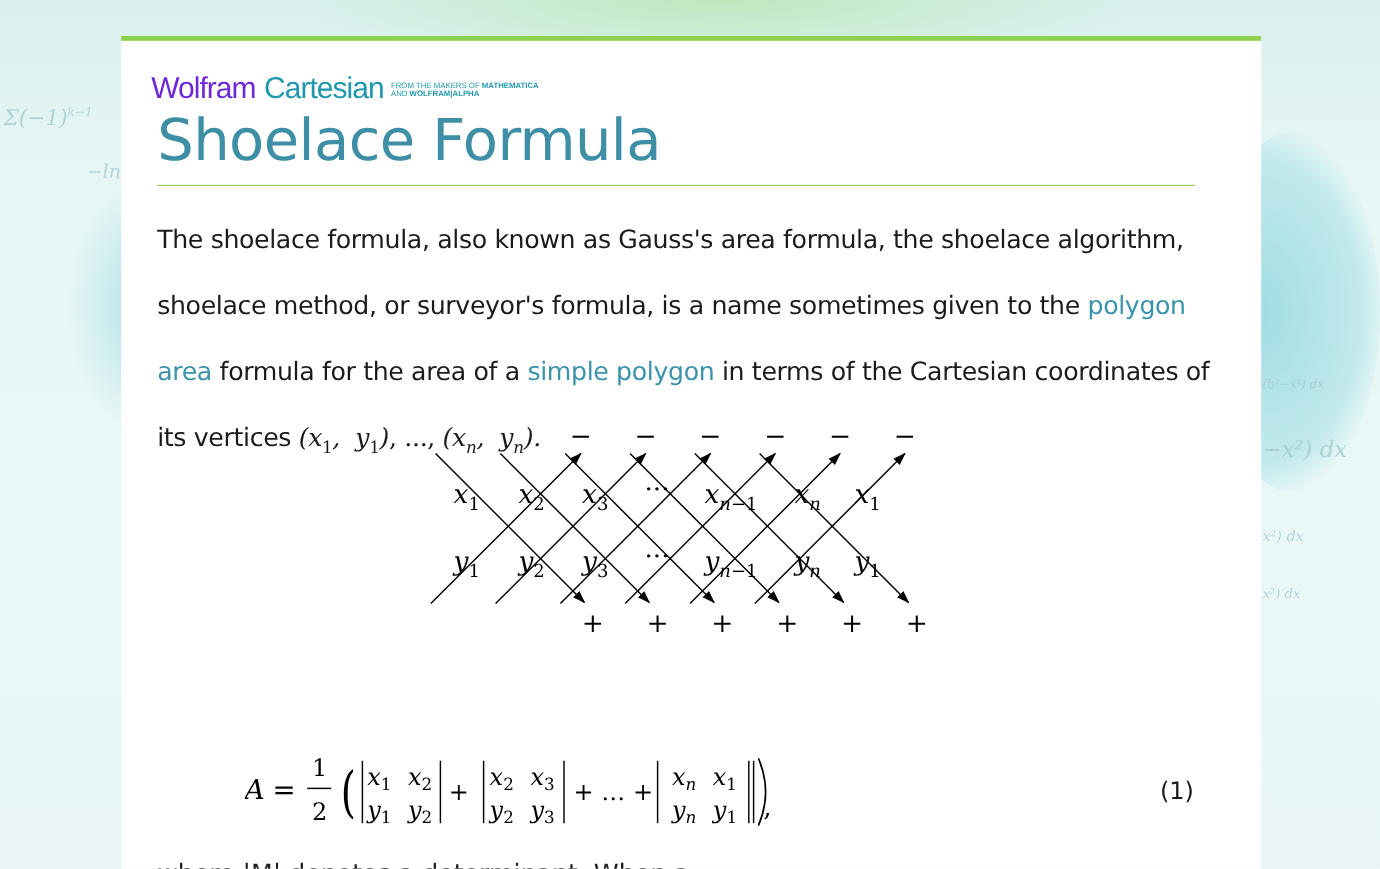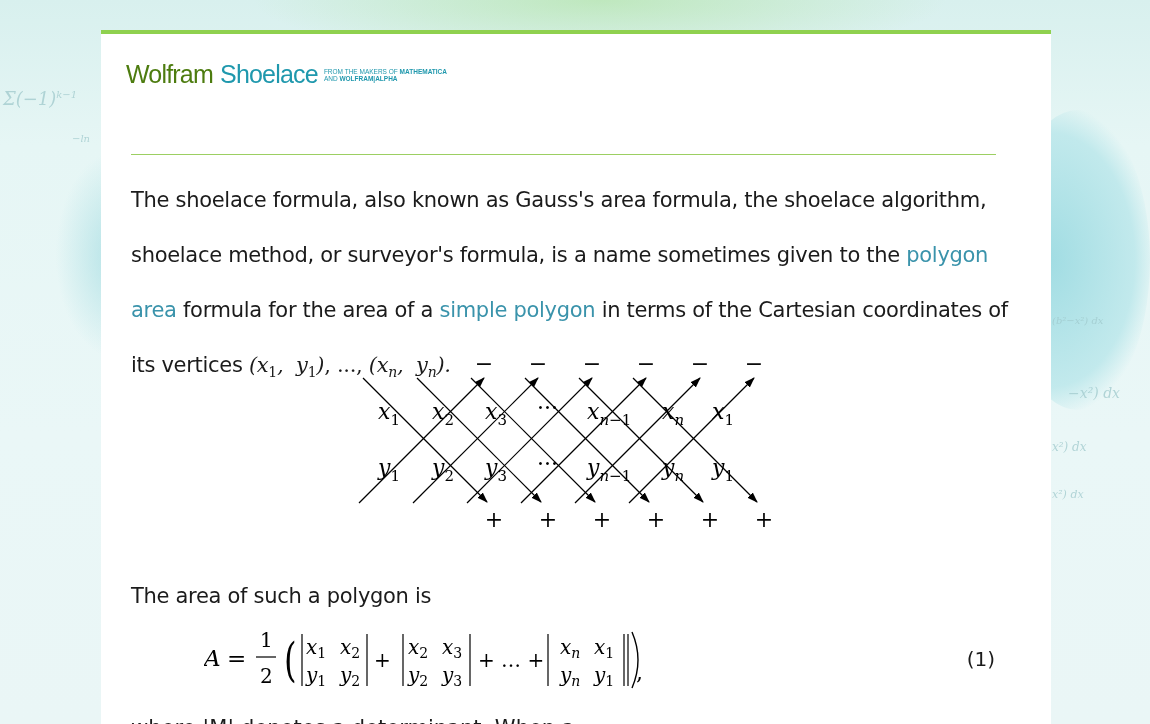--- a/index.html
+++ b/index.html
@@ -5,21 +5,21 @@
   html,body{margin:0;padding:0;}
   body{width:1150px;height:724px;overflow:hidden;position:relative;
     font-family:"DejaVu Sans","Liberation Sans",sans-serif;
     background:linear-gradient(180deg,#d8f0ee 0%,#e6f6f5 20%,#eaf7f7 60%,#eaf6f6 100%);}
   .bg-glow{position:absolute;left:250px;top:-60px;width:700px;height:120px;border-radius:50%;
     background:radial-gradient(ellipse at center,rgba(170,225,150,0.55),rgba(200,240,220,0) 70%);}
   .bg-shape{position:absolute;border-radius:50%;}
   .bg-math{position:absolute;color:#9fc9cc;font-family:"DejaVu Serif",serif;font-style:italic;opacity:.75;white-space:nowrap;}
   .card{position:absolute;left:101px;top:30px;width:950px;height:720px;background:#fff;border-top:4px solid #8fd14f;}
   .logo{position:absolute;left:25px;top:26px;display:flex;align-items:center;}
-  .logo-wolfram{font-family:"Liberation Sans",sans-serif;font-size:25px;color:#4d7c0f;letter-spacing:-0.8px;}
+  .logo-wolfram{font-family:"Liberation Sans",sans-serif;font-size:25px;color:#6d28d9;letter-spacing:-0.8px;}
   .logo-mw{font-family:"Liberation Sans",sans-serif;font-size:25px;color:#1f98ad;letter-spacing:-0.8px;margin-left:7px;}
   .logo-tag{margin-left:6px;font-family:"Liberation Sans",sans-serif;font-size:6.5px;line-height:7px;color:#1f98ad;}
   .logo-tag b{font-weight:bold;}
   .title{position:absolute;left:30px;top:55px;font-size:48px;color:#3e8fa6;font-family:"DejaVu Sans",sans-serif;font-weight:normal;margin:0;letter-spacing:-0.5px;}
   .rule{position:absolute;left:30px;top:120px;width:865px;height:1px;background:#9ccf62;}
   .para{position:absolute;left:30px;width:880px;font-size:21px;line-height:55px;color:#1b1b1b;letter-spacing:-0.3px;}
   .para a{color:#3a93ab;text-decoration:none;}
   .m{font-family:"DejaVu Serif","Liberation Serif",serif;font-style:italic;font-size:21px;}
   .m sub{font-style:normal;font-size:14px;}
   .m sub.it{font-style:italic;}
@@ -28,37 +28,38 @@
   .eqnum{position:absolute;right:56px;top:613px;font-size:20px;color:#1b1b1b;}
   .cutoff{position:absolute;left:30px;top:682px;font-size:21px;color:#1b1b1b;white-space:nowrap;}
 </style>
 </head>
 <body>
 
 <div class="bg-glow"></div>
 <div class="bg-shape" style="left:1005px;top:110px;width:145px;height:300px;background:radial-gradient(ellipse at 30% 50%,#8fd6de,#b8e6ea 60%,rgba(200,235,238,0) 75%);opacity:.8;"></div>
 <div class="bg-shape" style="left:55px;top:150px;width:90px;height:210px;background:radial-gradient(ellipse at 70% 50%,#a5dde2,rgba(200,235,238,0) 70%);opacity:.8;"></div>
 <div class="bg-math" style="left:3px;top:88px;font-size:18px;">Σ(−1)<sup style="font-size:10px">k−1</sup></div>
-<div class="bg-math" style="left:72px;top:133px;font-size:10px;text-align:center;">−ln</div>
+<div class="bg-math" style="left:72px;top:133px;font-size:16px;text-align:center;">−ln</div>
 <div class="bg-math" style="left:1052px;top:315px;font-size:10px;">(b²−x²) dx</div>
-<div class="bg-math" style="left:1052px;top:385px;font-size:14px;margin-left:16px;">−x²) dx</div>
+<div class="bg-math" style="left:1052px;top:364px;font-size:19px;">−x²) dx</div>
 <div class="bg-math" style="left:1052px;top:440px;font-size:12px;">x²) dx</div>
 <div class="bg-math" style="left:1052px;top:488px;font-size:11px;">x²) dx</div>
 
 <div class="card">
 
   <div class="logo">
     <span class="logo-wolfram">Wolfram</span>
-    <span class="logo-mw">Shoelace</span>
+    <span class="logo-mw">Cartesian</span>
     <span class="logo-tag">
       <span>FROM THE MAKERS OF </span><b>MATHEMATICA</b><br>
       <span>AND </span><b>WOLFRAM|ALPHA</b>
     </span>
   </div>
 
+  <h1 class="title">Shoelace Formula</h1>
   <div class="rule"></div>
 
   <div class="para" style="top:139px;">
     <span>The shoelace formula, also known as Gauss's area formula, the shoelace algorithm, shoelace method, or surveyor's formula, is a name sometimes given to the </span><a href="#">polygon area</a><span> formula for the area of a </span><a href="#">simple polygon</a><span> in terms of the Cartesian coordinates of its vertices </span><span class="m">(x<sub>1</sub>,&nbsp; y<sub>1</sub>)<span style="font-style:normal">, ..., </span>(x<sub class="it">n</sub>,&nbsp; y<sub class="it">n</sub>).</span>
   </div>
 
   <svg class="diagram" width="460" height="200" viewBox="240 310 460 200">
     <defs>
       <marker id="ah" viewBox="0 0 10 10" refX="9" refY="5" markerWidth="9" markerHeight="9" orient="auto">
         <path d="M0,1.5 L10,5 L0,8.5 z" fill="#000"></path>
@@ -108,21 +109,20 @@
       <text x="277" y="441">y<tspan font-size="15" font-style="normal" dy="6">1</tspan></text>
       <text x="331" y="441">y<tspan font-size="15" font-style="normal" dy="6">2</tspan></text>
       <text x="384" y="441">y<tspan font-size="15" font-style="normal" dy="6">3</tspan></text>
       <text x="436" y="437" font-style="normal">···</text>
       <text x="486" y="441">y<tspan font-size="15" dy="6">n</tspan><tspan font-size="15" font-style="normal">−1</tspan></text>
       <text x="561" y="441">y<tspan font-size="15" dy="6">n</tspan></text>
       <text x="611" y="441">y<tspan font-size="15" font-style="normal" dy="6">1</tspan></text>
     </g>
   </svg>
 
-  <div class="para" style="top:535px;">The area of such a polygon is</div>
 
   <svg class="formula" viewBox="0 0 490 80" width="490" height="80">
     <g font-family="DejaVu Serif, Liberation Serif, serif" fill="#000" stroke="none">
       <text x="0" y="46" font-size="23" font-style="italic">A</text>
       <text x="23" y="46" font-size="23">=</text>
       <text x="56" y="27" font-size="20">1</text>
       <line x1="52" y1="37" x2="72" y2="37" stroke="#000" stroke-width="1.2"></line>
       <text x="56" y="63" font-size="20">2</text>
       <text x="80" y="56" font-size="46" transform="scale(0.7,1)" style="transform-origin:80px 40px">(</text>
 

